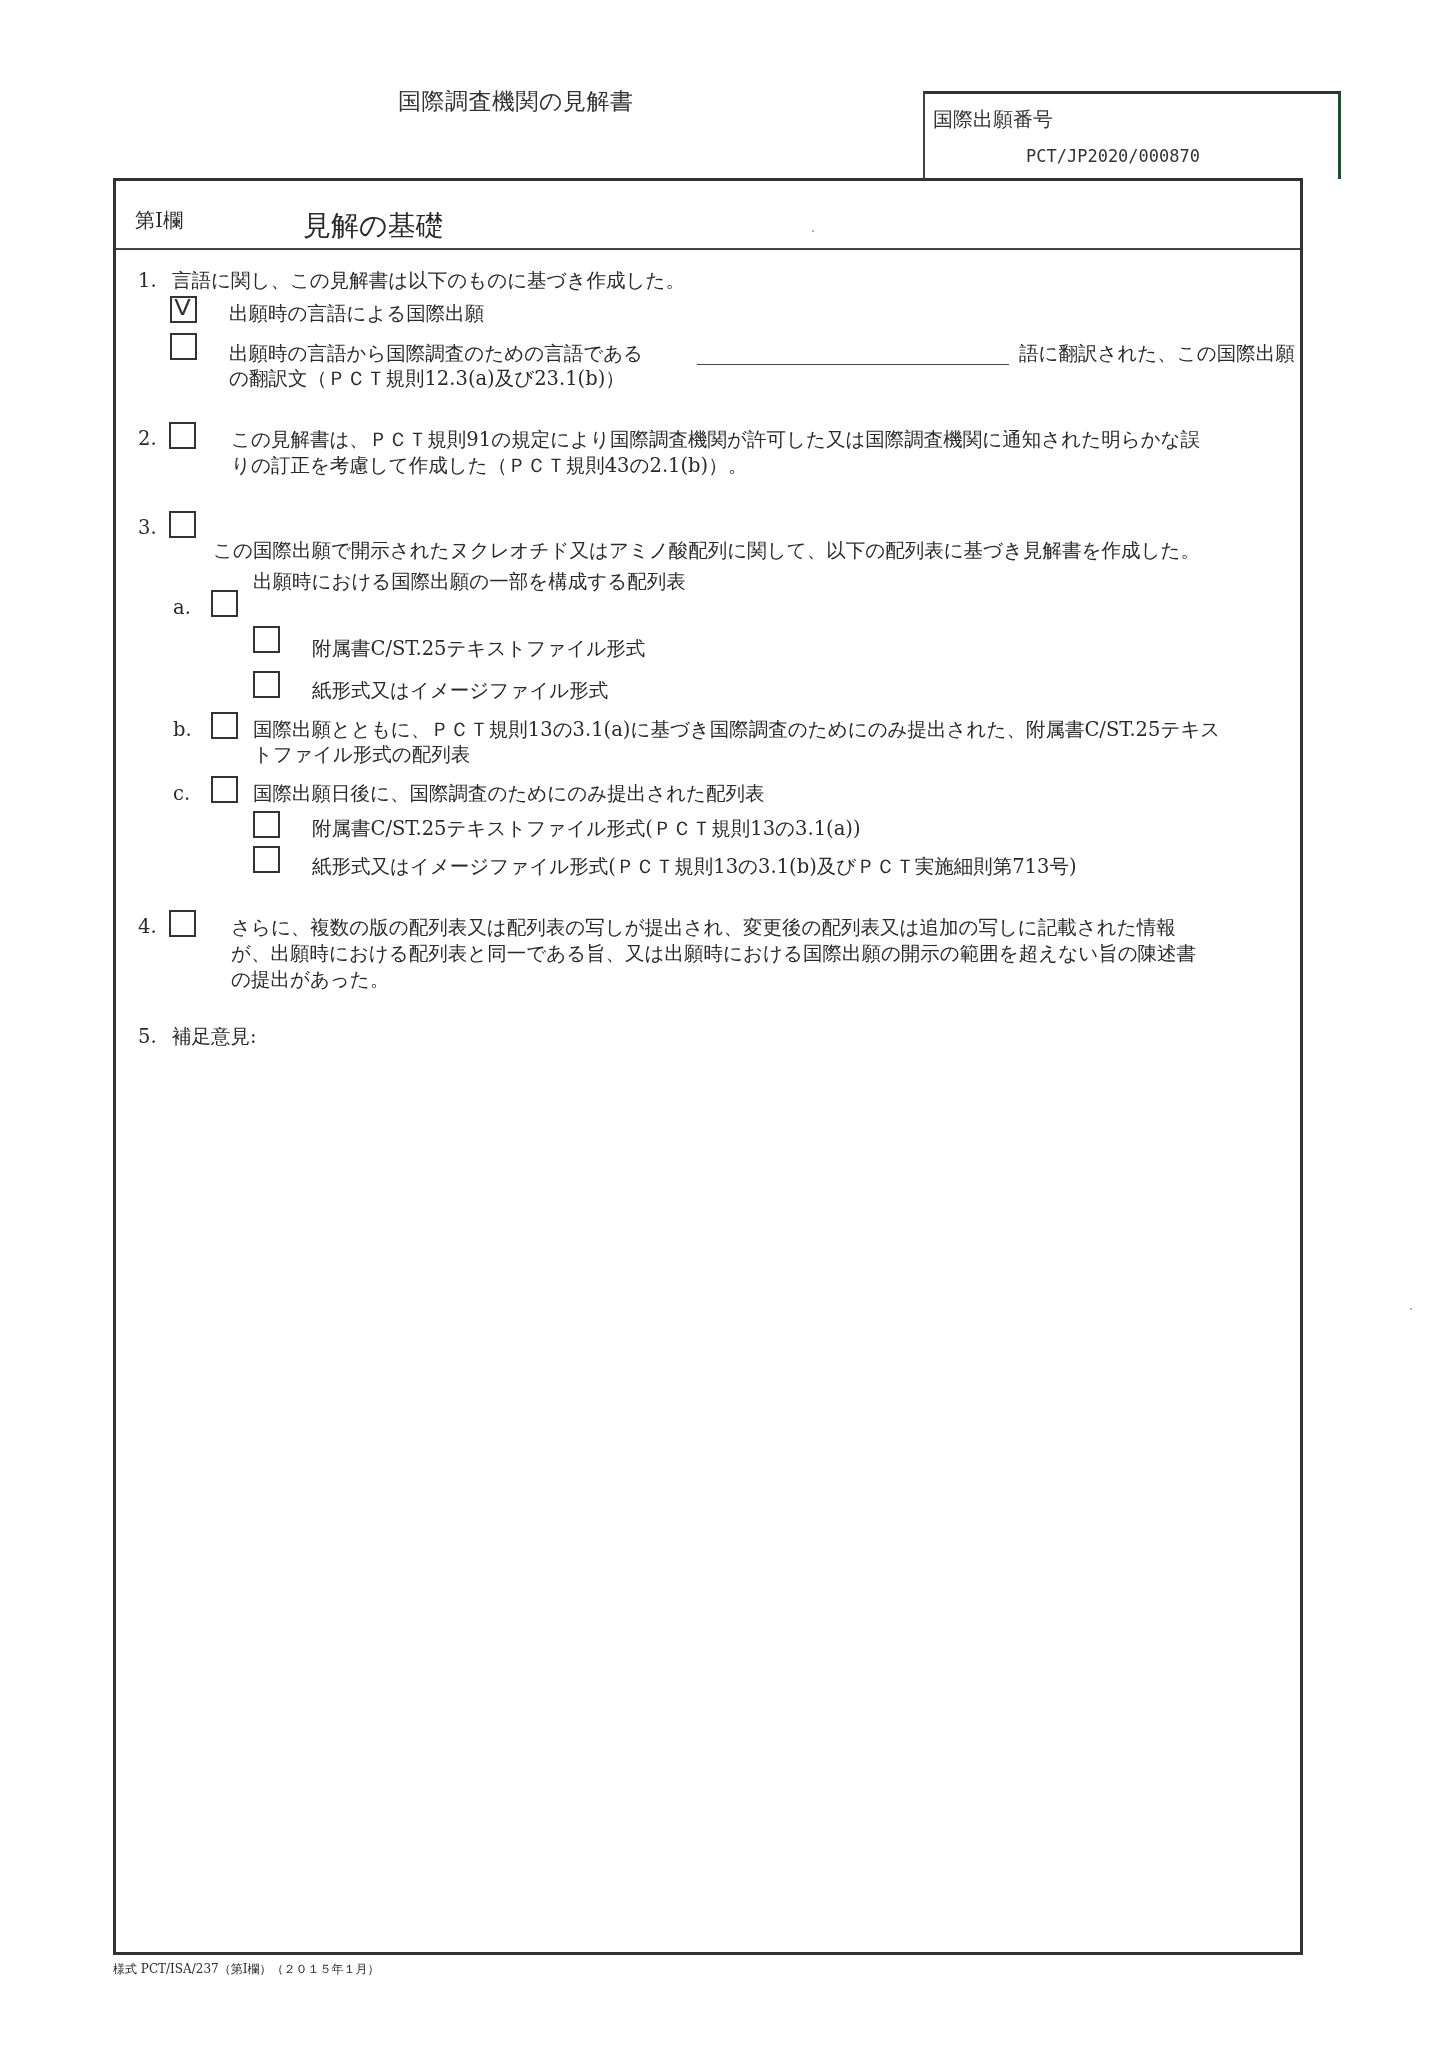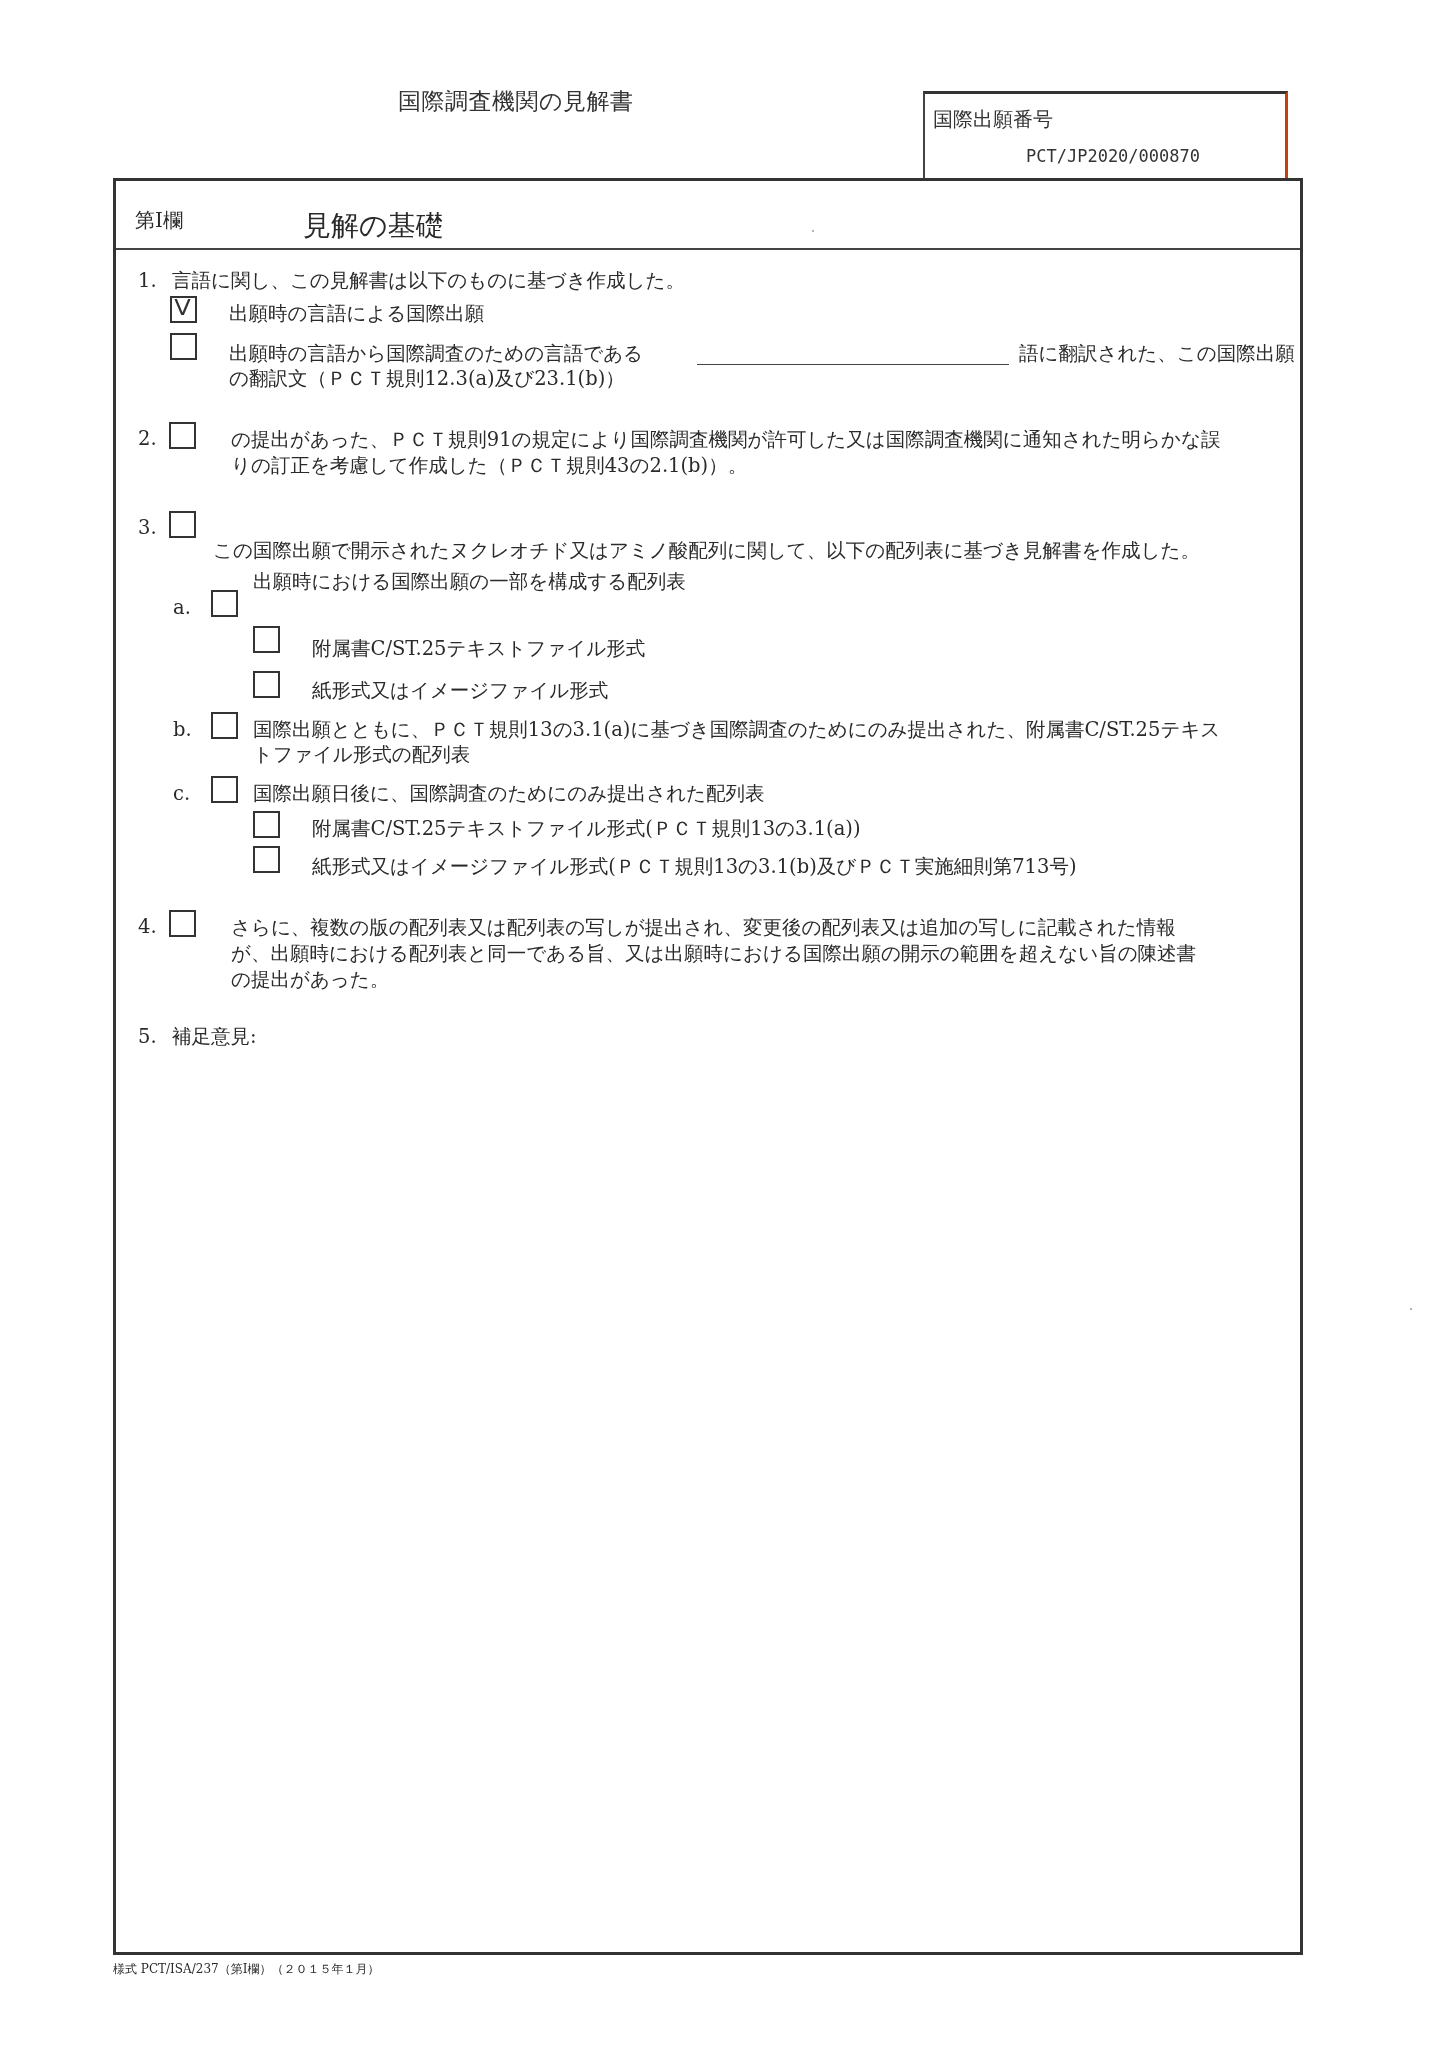--- a/index.html
+++ b/index.html
@@ -3,21 +3,21 @@
 <meta charset="utf-8">
 <style>
   html, body { margin: 0; padding: 0; }
   body {
     width: 1436px; height: 2048px; background: #ffffff; position: relative;
     font-family: "DejaVu Serif", "Liberation Serif", serif; color: #2a2a2a;
     overflow: hidden;
   }
   .abs { position: absolute; margin-top: 8px; }
   .title { left: 398px; top: 78px; font-size: 23px; font-family: "DejaVu Sans", "Liberation Sans", sans-serif; color: #333; letter-spacing: 0.5px; }
-  .idbox { left: 923px; top: 83px; width: 365px; height: 88px; border-top: 3px solid #333; border-left: 2px solid #444; border-right: 3px solid #c2410c; box-sizing: border-box; }
+  .idbox { left: 923px; top: 83px; width: 418px; height: 88px; border-top: 3px solid #333; border-left: 2px solid #444; border-right: 3px solid #14532d; box-sizing: border-box; }
   .idlabel { left: 8px; top: 4px; font-size: 20px; font-family: "DejaVu Sans", "Liberation Sans", sans-serif; color: #333; }
   .idvalue { left: 101px; top: 44px; font-size: 17px; font-family: "DejaVu Sans Mono", "Liberation Mono", monospace; color: #333; }
   .mainbox { left: 113px; top: 170px; width: 1190px; height: 1777px; border: 3px solid #333; box-sizing: border-box; }
   .hdr-divider { left: 0; top: 59px; width: 100%; height: 0; border-top: 2px solid #444; }
   .sec-no { left: 19px; top: 18px; font-size: 20px; }
   .sec-title { left: 187px; top: 18px; font-size: 28px; }
   .t { font-size: 19.5px; white-space: nowrap; line-height: 22px; }
   .cb { width: 27px; height: 27px; border: 2px solid #333; box-sizing: border-box; background: #fff; }
   .check { position: absolute; left: 3px; top: -3px; font-size: 22px; line-height: 26px; font-family: "DejaVu Sans", sans-serif; color: #333; transform: scaleX(1.1); }
   .blank { width: 312px; border-bottom: 1.5px solid #444; height: 18px; }
@@ -49,21 +49,21 @@
 <div class="abs t" style="left:229px; top:295px;">出願時の言語による国際出願</div>
 
 <div class="abs cb" style="left:170px; top:325px;"></div>
 <div class="abs t" style="left:229px; top:335px;">出願時の言語から国際調査のための言語である</div>
 <div class="abs blank" style="left:697px; top:338px;"></div>
 <div class="abs t" style="left:1019px; top:335px;">語に翻訳された、この国際出願</div>
 <div class="abs t" style="left:229px; top:360px;">の翻訳文（ＰＣＴ規則12.3(a)及び23.1(b)）</div>
 
 <div class="abs t" style="left:138px; top:420px;">2.</div>
 <div class="abs cb" style="left:169px; top:414px;"></div>
-<div class="abs t" style="left:231px; top:421px;">の提出があった、ＰＣＴ規則91の規定により国際調査機関が許可した又は国際調査機関に通知された明らかな誤</div>
+<div class="abs t" style="left:231px; top:421px;">この見解書は、ＰＣＴ規則91の規定により国際調査機関が許可した又は国際調査機関に通知された明らかな誤</div>
 <div class="abs t" style="left:231px; top:447px;">りの訂正を考慮して作成した（ＰＣＴ規則43の2.1(b)）。</div>
 
 <div class="abs t" style="left:138px; top:509px;">3.</div>
 <div class="abs cb" style="left:169px; top:503px;"></div>
 <div class="abs t" style="left:213px; top:532px;">この国際出願で開示されたヌクレオチド又はアミノ酸配列に関して、以下の配列表に基づき見解書を作成した。</div>
 
 <div class="abs t" style="left:173px; top:589px;">a.</div>
 <div class="abs cb" style="left:211px; top:582px;"></div>
 <div class="abs t" style="left:253px; top:563px;">出願時における国際出願の一部を構成する配列表</div>
 

